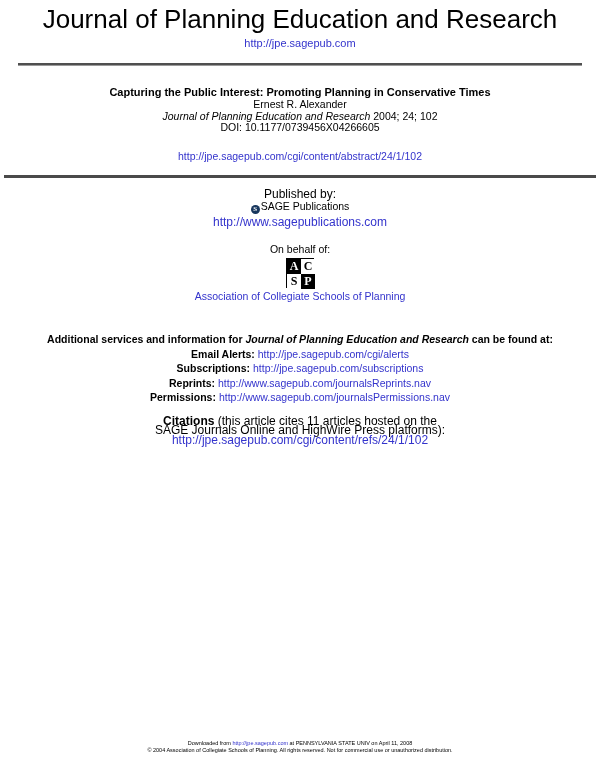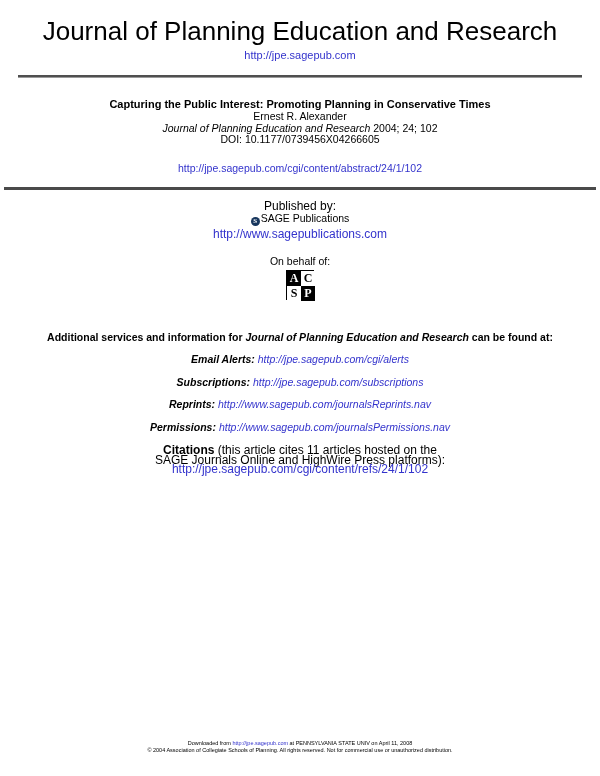--- a/index.html
+++ b/index.html
@@ -4,21 +4,21 @@
 <style>
   * { margin: 0; padding: 0; box-sizing: border-box; }
   html, body { background: #ffffff; }
   body {
     width: 600px; height: 776px;
     position: relative;
     font-family: "Liberation Sans", sans-serif;
     color: #000000;
     overflow: hidden;
   }
-  .page { text-align: center; padding-top: 16px; position: relative; height: 572px; }
+  .page { text-align: center; padding-top: 4px; position: relative; height: 572px; }
 
   a.link {
     color: #3333cc;
     text-decoration: none;
     cursor: pointer;
   }
 
   
   .journal-title {
     font-size: 26px;
@@ -82,21 +82,21 @@
     font-weight: bold;
     font-size: 12px;
   }
   .acsp-cell { display: flex; align-items: center; justify-content: center; line-height: 1; }
   .acsp-dark { background: #000; color: #fff; }
   .acsp-light { background: #fff; color: #000; }
   .acsp-link { margin-top: 3px; font-size: 10.5px; line-height: 11.5px; }
 
   
   .services-intro { margin-top: 32px; font-size: 10.5px; line-height: 11.5px; font-weight: bold; }
-  .service-row { margin-top: 11px; font-size: 10.5px; line-height: 11.5px; font-style: italic; }
+  .service-row { margin-top: 3px; font-size: 10.5px; line-height: 11.5px; }
   .service-label { font-weight: bold; }
 
   .citations-block { margin-top: 13px; font-size: 12px; line-height: 9.5px; }
   .citations-block .line { line-height: 9.5px; margin-bottom: 0; }
   .citations-label { font-weight: bold; }
 
   
   .footer {
     position: absolute;
     top: 740px; left: 0;
@@ -142,20 +142,23 @@
 
   <div class="on-behalf">On behalf of:</div>
 
   <div class="acsp-logo">
     <div class="acsp-cell acsp-dark">A</div>
     <div class="acsp-cell acsp-light">C</div>
     <div class="acsp-cell acsp-light">S</div>
     <div class="acsp-cell acsp-dark">P</div>
   </div>
 
+  <div class="acsp-link">
+    <a class="link">Association of Collegiate Schools of Planning</a>
+  </div>
 
   <div class="services-intro"><span>Additional services and information for </span><span class="italic">Journal of Planning Education and Research</span><span> can be found at:</span></div>
 
   <div class="service-row">
     <span class="service-label">Email Alerts:</span>
     <a class="link">http://jpe.sagepub.com/cgi/alerts</a>
   </div>
   <div class="service-row">
     <span class="service-label">Subscriptions:</span>
     <a class="link">http://jpe.sagepub.com/subscriptions</a>

